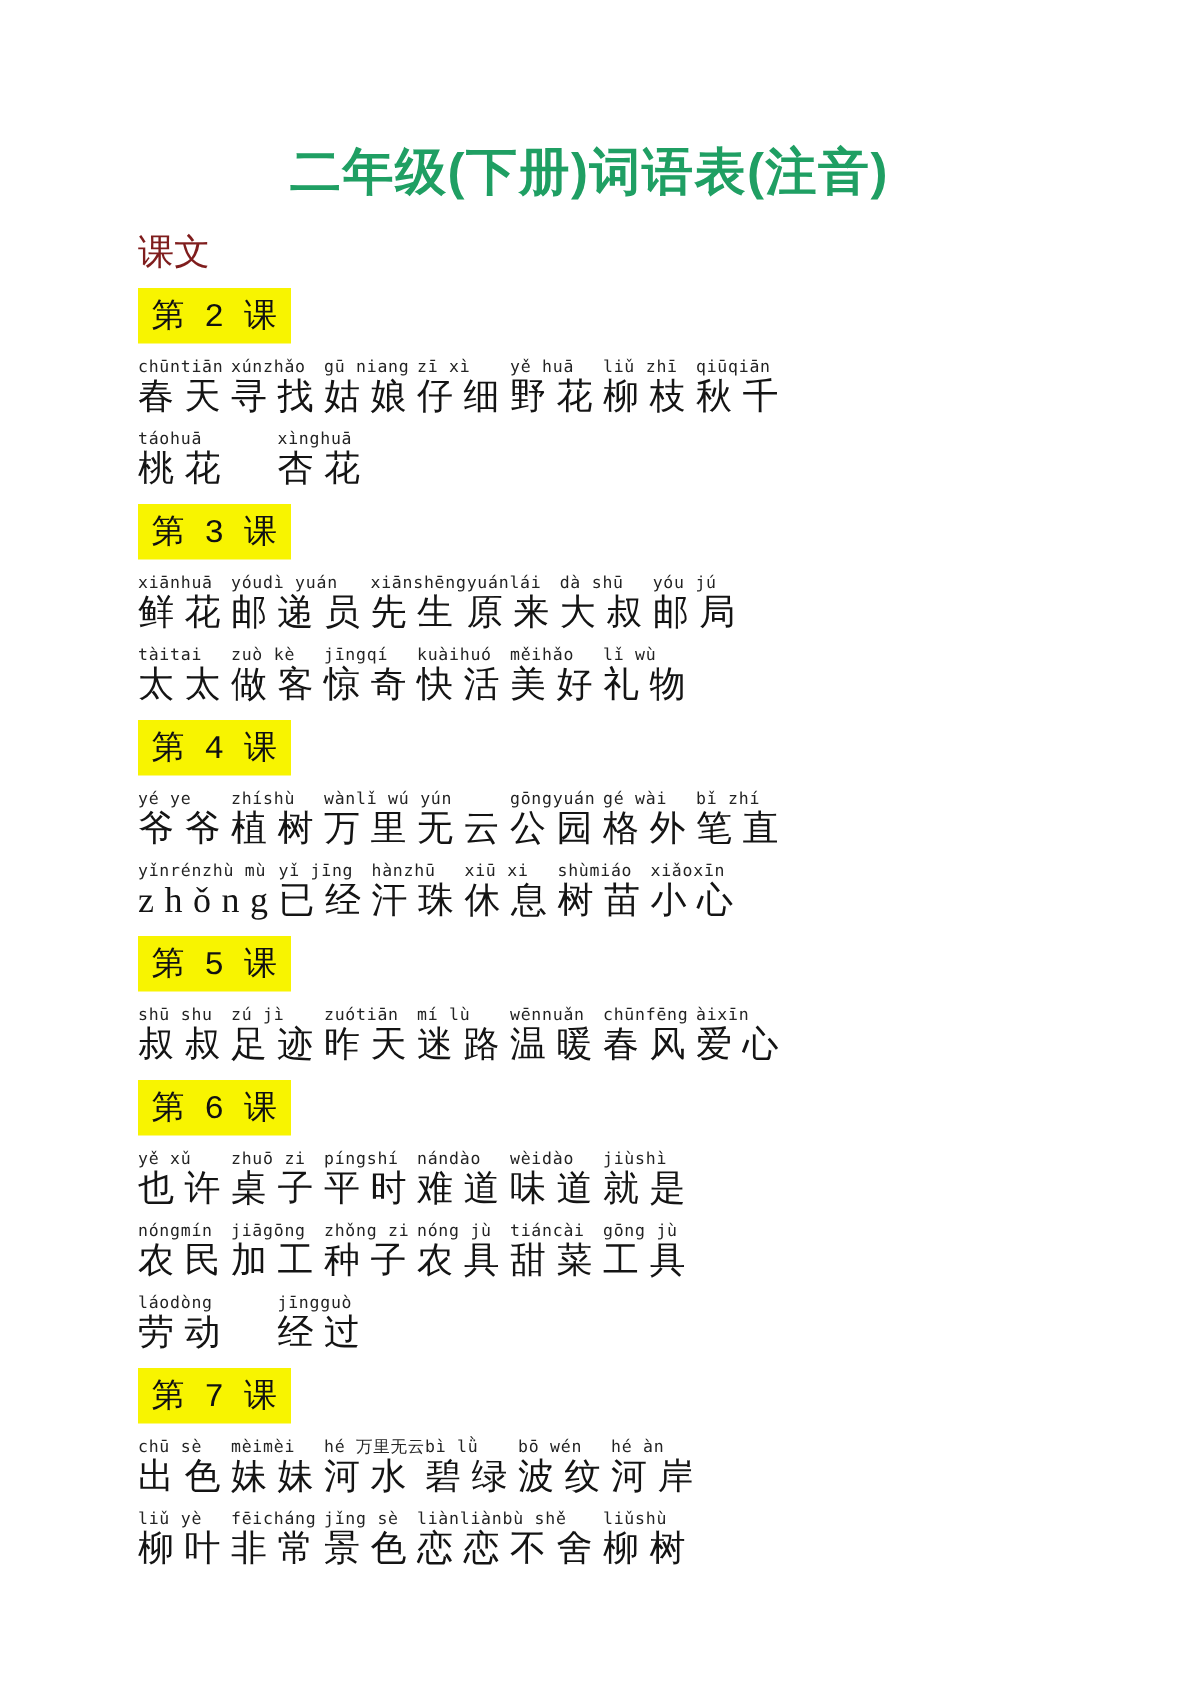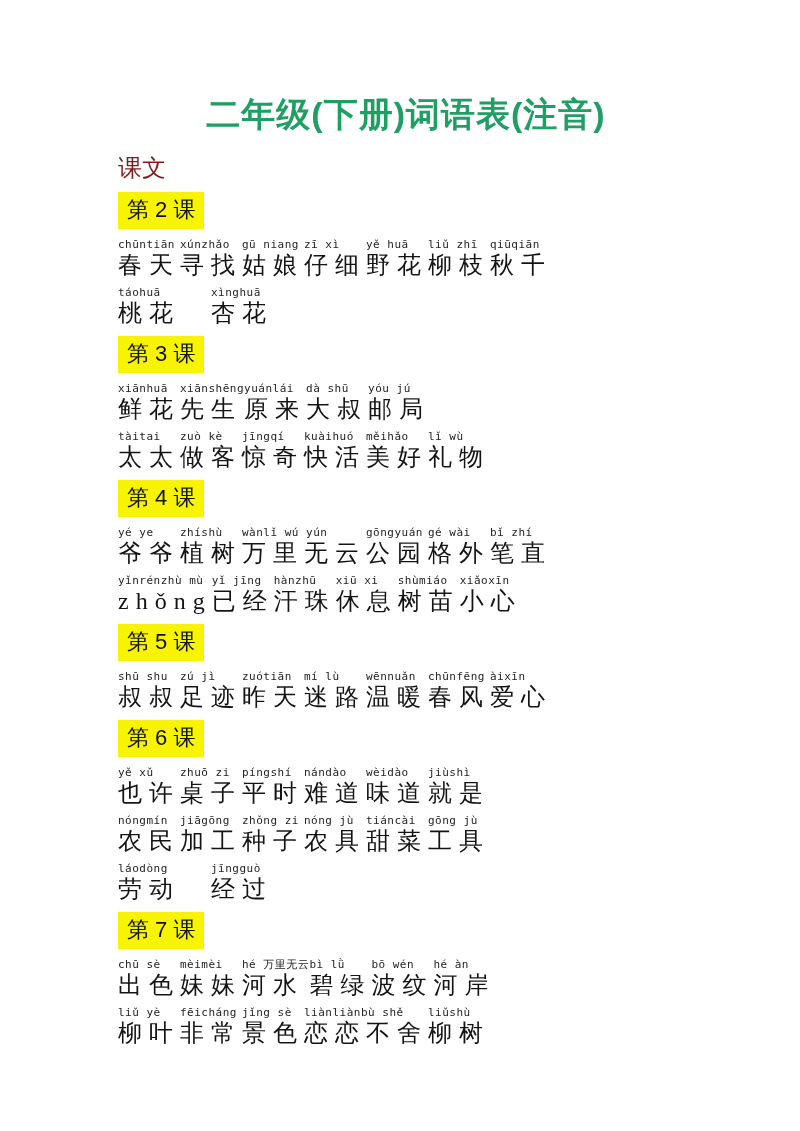--- a/index.html
+++ b/index.html
@@ -10,21 +10,21 @@
     color: #1a1a1a;
   }
   .page {
     position: relative;
     width: 800px;
     height: 1131px;
     background: #ffffff;
     overflow: hidden;
   }
   .content {
-    padding: 92px 106px 0 118px;
+    padding: 92px 106px 0 92px;
   }
   .doc-title {
     text-align: center;
     font-size: 34px;
     font-weight: bold;
     letter-spacing: 1px;
     color: #1f9f63;
     font-family: "Liberation Sans", "DejaVu Sans", sans-serif;
     margin-bottom: 14px;
   }
@@ -33,21 +33,21 @@
     color: #7f1d1d;
     font-family: "Liberation Serif", "DejaVu Serif", serif;
     margin-bottom: 8px;
   }
   .lesson { margin-bottom: 9px; }
   .lesson-header {
     display: inline-block;
     background: #f8f400;
     color: #111;
     font-size: 22px;
-    font-family: Liberation Sans, sans-serif;
+    font-family: Liberation Mono, monospace;
     padding: 3px 9px 4px 9px;
     margin-bottom: 2px;
   }
   .word-row {
     display: flex;
     align-items: flex-end;
     margin-top: 7px;
   }
   .word-row.spread { justify-content: flex-start; }
   .word-row.compact { justify-content: flex-start; column-gap: 38px; gap: 31px; }
@@ -119,20 +119,24 @@
               <div class="pinyin">xìnghuā</div>
               <div class="hanzi">杏花</div>
             </div>
           </div></div>
         <div class="lesson"><div class="lesson-header">第 3 课</div><div class="word-row spread">
             <div class="word">
               <div class="pinyin">xiānhuā</div>
               <div class="hanzi">鲜花</div>
             </div>
             <div class="word">
+              <div class="pinyin">yóudì yuán</div>
+              <div class="hanzi">邮递员</div>
+            </div>
+            <div class="word">
               <div class="pinyin">xiānshēng</div>
               <div class="hanzi">先生</div>
             </div>
             <div class="word">
               <div class="pinyin">yuánlái</div>
               <div class="hanzi">原来</div>
             </div>
             <div class="word">
               <div class="pinyin">dà shū</div>
               <div class="hanzi">大叔</div>

